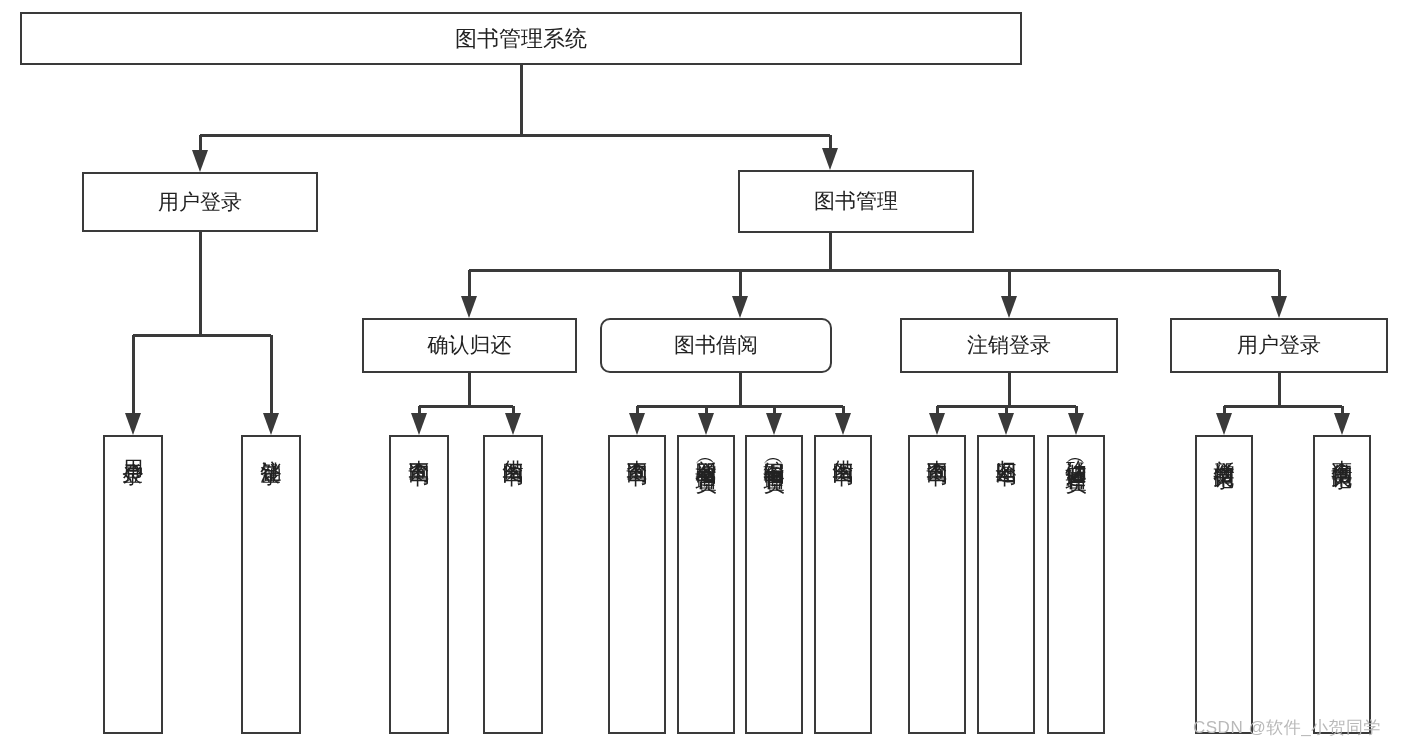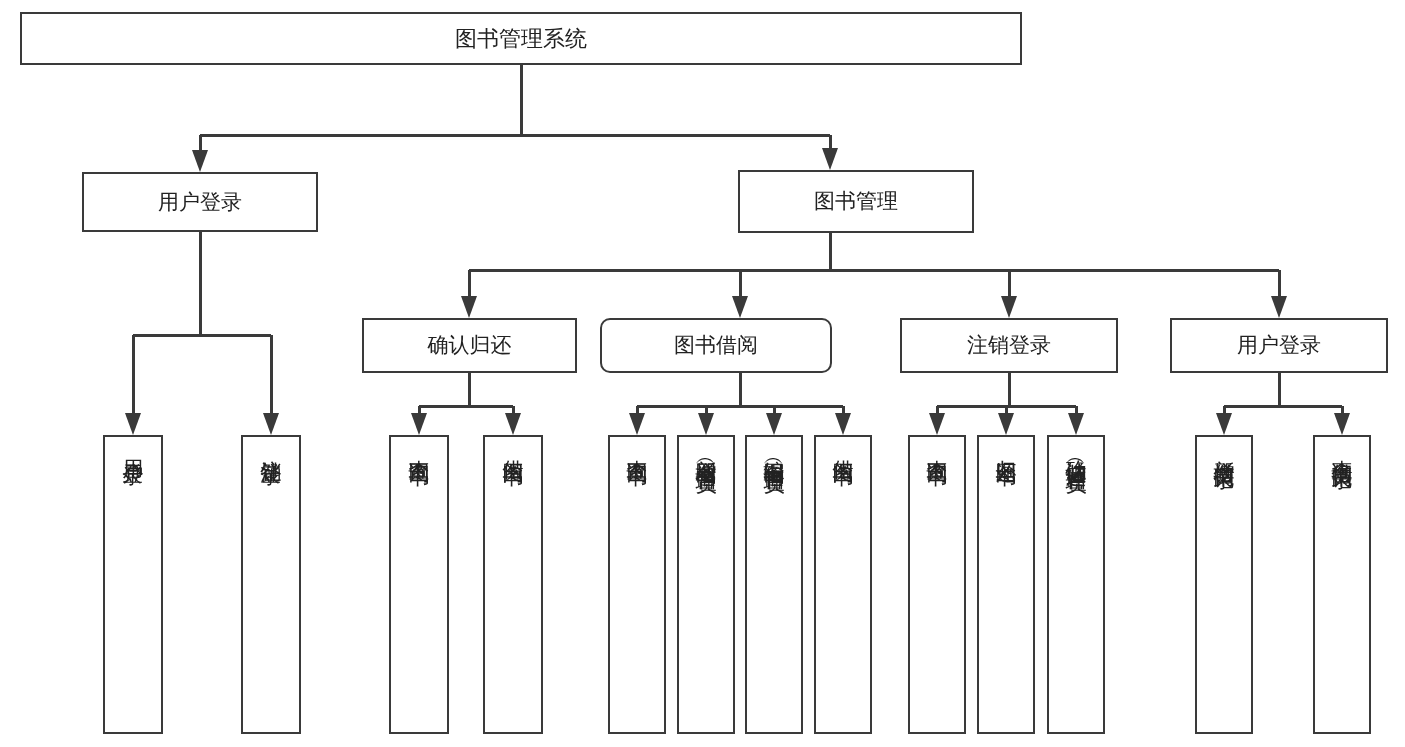--- a/index.html
+++ b/index.html
@@ -179,13 +179,14 @@
       <div class="node vert" style="left: 1047px; top: 435px; width: 58px; height: 299px; border-color: rgb(58, 58, 58);">
         <span class="label">确认归还（管理员）</span>
       </div>
       <div class="node vert" style="left: 1195px; top: 435px; width: 58px; height: 299px; border-color: rgb(58, 58, 58);">
         <span class="label">新增借阅记录</span>
       </div>
       <div class="node vert" style="left: 1313px; top: 435px; width: 58px; height: 299px; border-color: rgb(58, 58, 58);">
         <span class="label">查询借阅记录</span>
       </div>
     </div>
+  <div class="watermark" style="left: 1193px; top: 716px; color: rgb(185, 185, 185);">CSDN @软件_小贺同学</div>
 </div>
 
 </body></html>

